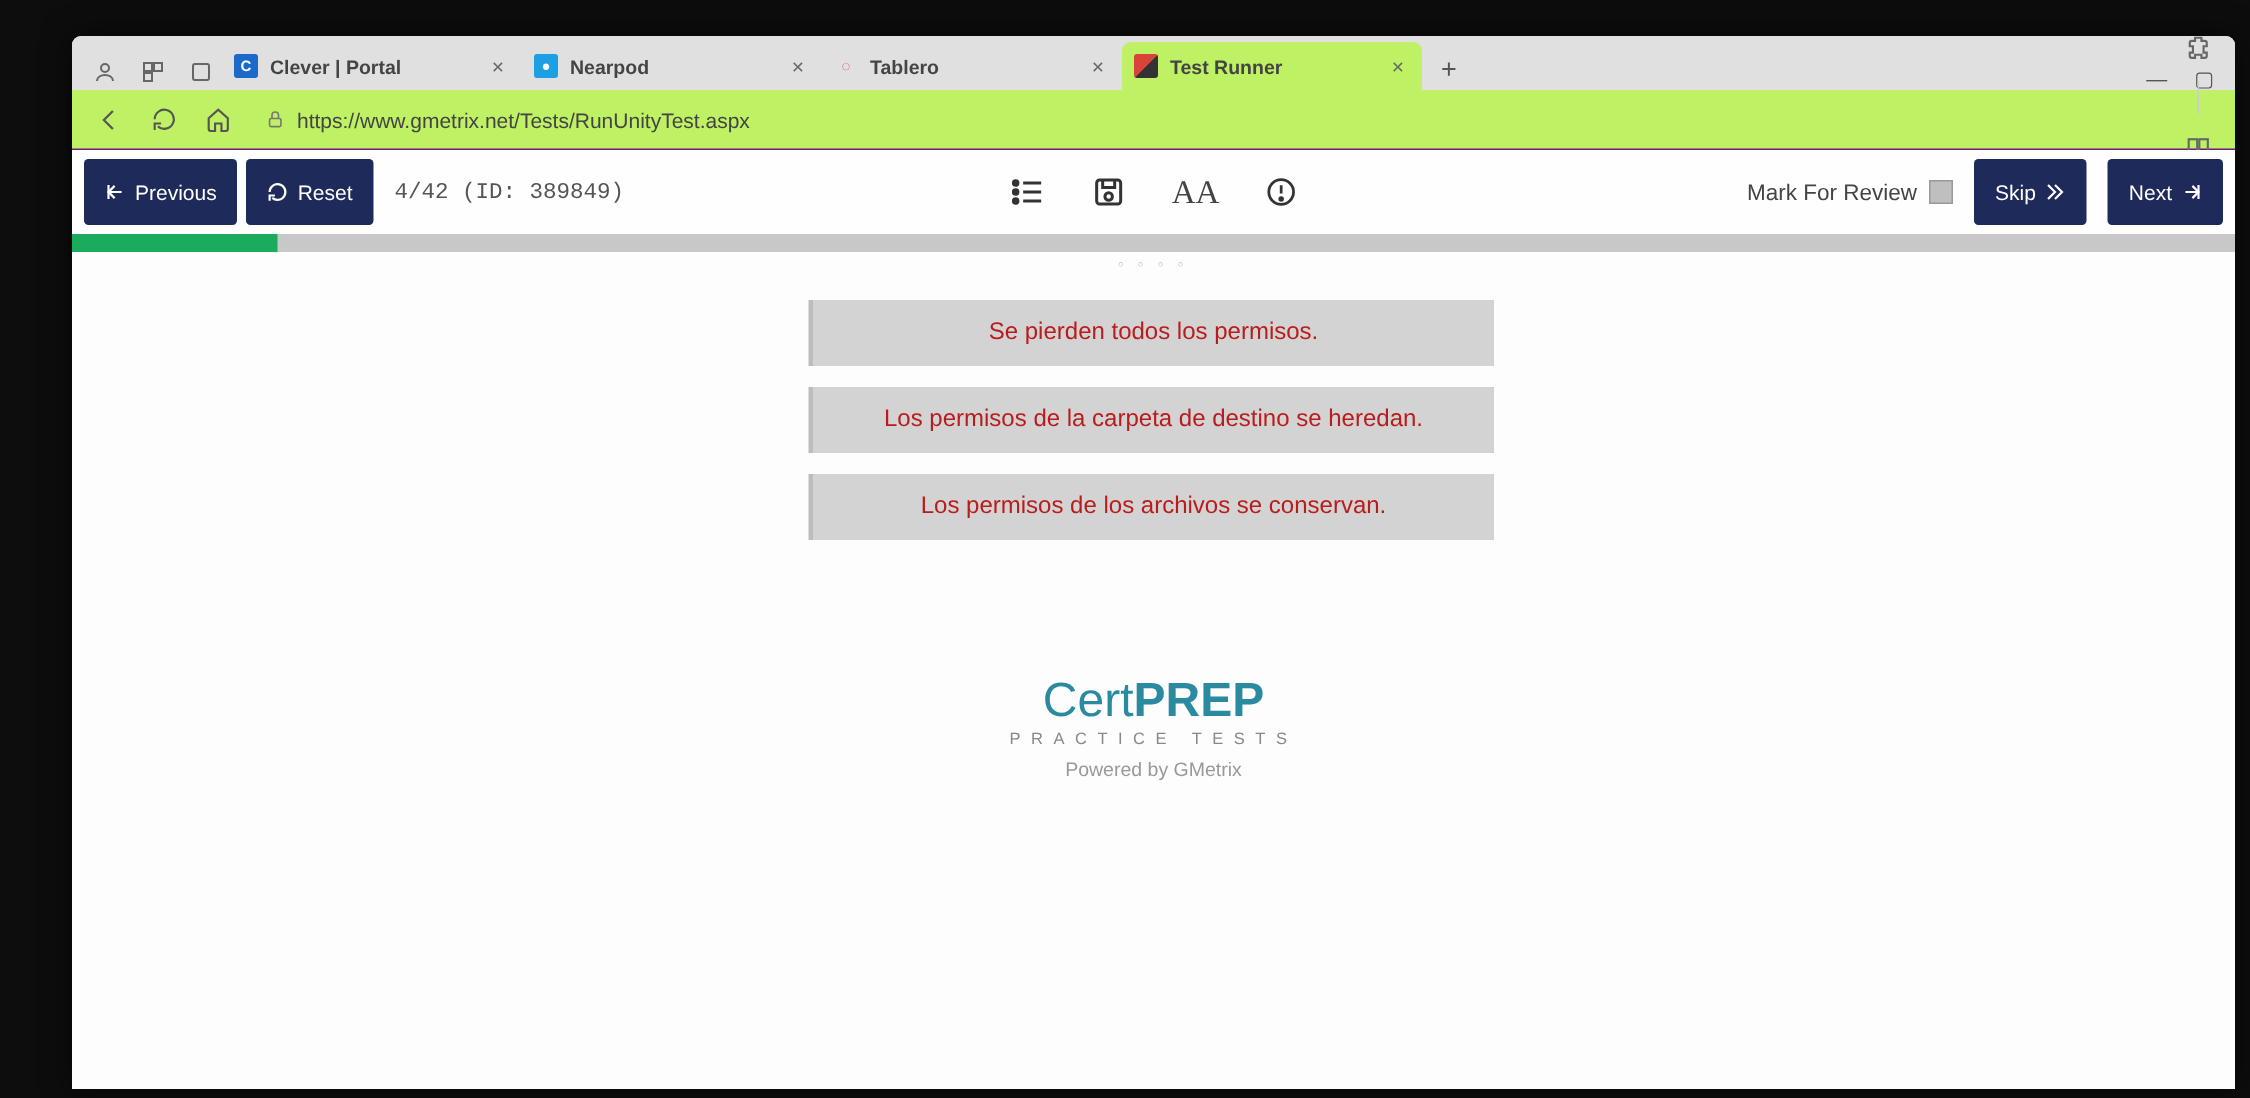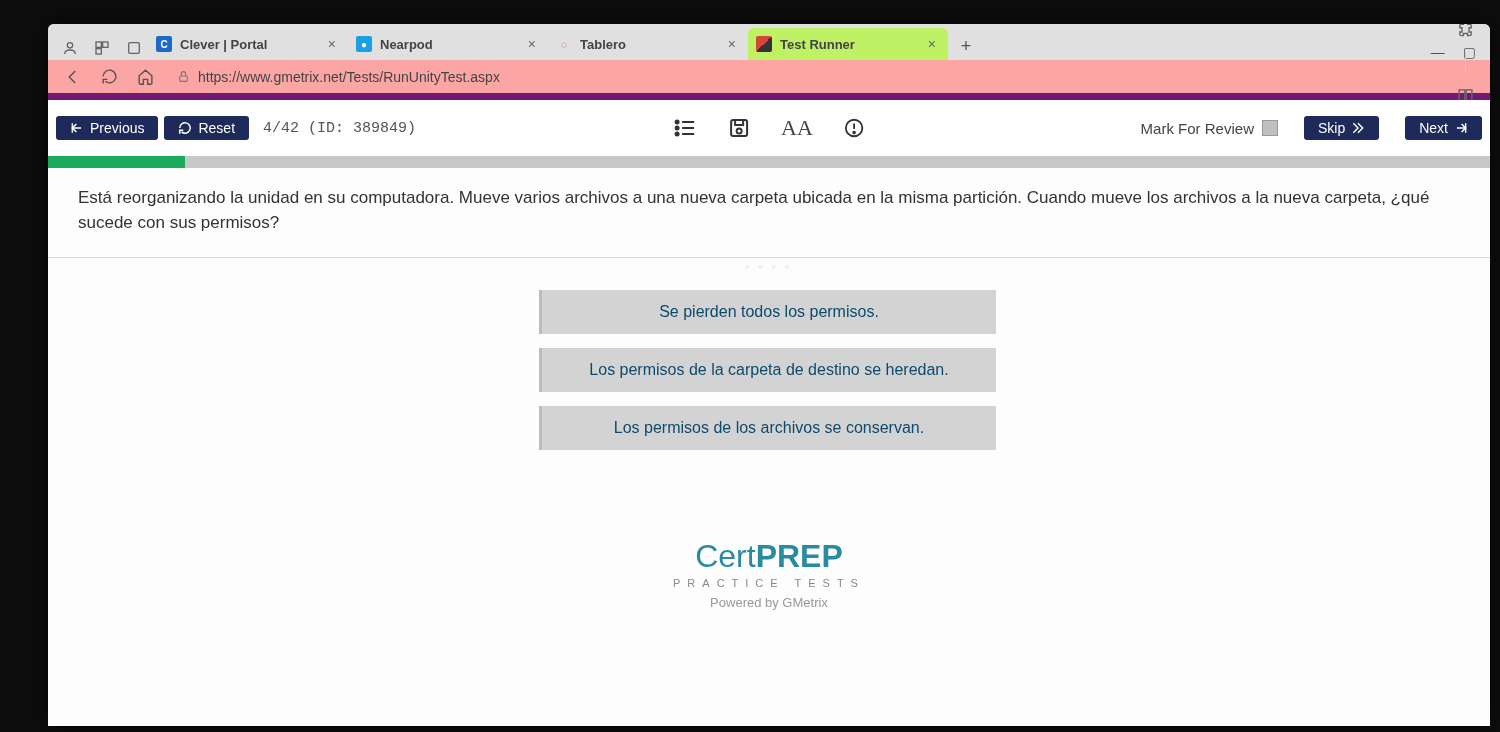--- a/index.html
+++ b/index.html
@@ -13,54 +13,54 @@
   .tab { display:flex; align-items:center; height:32px; padding:0 10px 0 8px; margin-right:0px; min-width:200px; max-width:240px; border-radius:6px 6px 0 0; color:#444; font-size:13px; gap:8px; position:relative;}
   .tab.active { background:#bef264; }
   .tab .favicon { width:16px; height:16px; border-radius:2px; display:flex; align-items:center; justify-content:center; font-size:10px; font-weight:bold; color:#fff;}
   .tab .title { flex:1; white-space:nowrap; overflow:hidden; text-overflow:ellipsis;font-weight:bold; }
   .tab .close { font-size:14px; color:#666; padding:0 2px;}
   .newtab { width:28px; height:28px; display:flex; align-items:center; justify-content:center; color:#555; font-size:18px; margin-left:4px;}
   .wincontrols { margin-left:auto; display:flex; gap:18px; padding-right:14px; color:#555;}
   .wincontrols span { font-size:14px; }
 
   
-  .addrbar { height:40px; background:#fca5a5; display:flex; align-items:center; padding:0 10px; gap:6px; border-bottom:7px solid #701a75;}
+  .addrbar { height:40px; background:#bef264; display:flex; align-items:center; padding:0 10px; gap:6px; border-bottom:1px solid #701a75;}
   .navicon { width:30px; height:30px; display:flex; align-items:center; justify-content:center; color:#555; font-size:16px; border-radius:4px;}
   .urlbox { flex:1; display:flex; align-items:center; height:30px; border:1px solid transparent; border-radius:15px; padding:0 10px; gap:8px; color:#444; font-size:14px;}
   .urlbox .lock { color:#777; font-size:13px;}
   .right-icons { display:flex; gap:14px; align-items:center; color:#666; padding:0 6px;flex-direction:column;}
   .right-icons .ic { font-size:15px; }
   .divider { width:1px; height:22px; background:#ccc; margin:0 2px;}
 
   
   .content { position:absolute; top:76px; left:0; right:0; bottom:0; background:#fdfdfd; }
   
   
   .test-toolbar { display:flex; align-items:center; height:56px; padding:0 8px; background:#fefefe; }
-  .btn { height:24px; padding:0 14px; border:none; border-radius:3px; font-size:14px; display:inline-flex; align-items:center; gap:6px; cursor:pointer;}
+  .btn { height:44px; padding:0 14px; border:none; border-radius:3px; font-size:14px; display:inline-flex; align-items:center; gap:6px; cursor:pointer;}
   .btn.dark { background:#1e2a5a; color:#fff; }
   .qinfo { margin-left:14px; color:#555; font-size:15px;font-family:Liberation Mono, monospace;}
   .center-tools { position:absolute; left:50%; transform:translateX(-50%); display:flex; gap:30px; align-items:center; color:#444;}
   .center-tools .tool { font-size:22px; }
-  .right-tools { margin-left:auto; display:flex; align-items:center; gap:26px;}
+  .right-tools { margin-left:auto; display:flex; align-items:center; gap:14px;}
   .mark-review { color:#444; font-size:15px; display:flex; align-items:center; gap:8px;}
   .chk { width:16px; height:16px; background:#bfbfbf; border:1px solid #999;}
   
   
   .progress-wrap { height:12px; background:#c8c8c8; position:relative;}
   .progress-fill { height:100%; background:#1aab5d; width:9.5%;}
   
   
   .question-box { padding:18px 30px 22px 30px; color:#333; font-size:17px; line-height:1.45; border-bottom:1px solid #d8d8d8;}
   
   .drag-dots { text-align:center; color:#aaa; letter-spacing:4px; font-size:6px; padding:6px 0 10px 0;}
   
   
   .answers { display:flex; flex-direction:column; align-items:center; gap:14px; padding:10px 0 30px 0;}
-  .answer { width:454px; min-height:44px; background:#d3d3d3; color:#0c4a6e; font-size:16px; display:flex; align-items:center; justify-content:center; padding:10px 16px; text-align:center; cursor:pointer; box-shadow: -3px 0 0 #bdbdbd;}
+  .answer { width:454px; min-height:44px; background:#d3d3d3; color:#b91c1c; font-size:16px; display:flex; align-items:center; justify-content:center; padding:10px 16px; text-align:center; cursor:pointer; box-shadow: -3px 0 0 #bdbdbd;}
   
   
   .footer { text-align:center; padding-top:58px;}
   .logo-main { font-size:32px; color:#2a8aa0; letter-spacing:0px;}
   .logo-main .cert { font-weight:300;}
   .logo-main .prep { font-weight:800;}
   .logo-sub { letter-spacing:7px; font-size:11px; color:#888; margin-top:2px;}
   .logo-powered { font-size:13px; color:#999; margin-top:6px;}
 
   svg { display:block; }
@@ -254,21 +254,20 @@
                 <line x1="20" y1="4" x2="20" y2="20"></line>
               </svg>
           </button>
         </div>
       </div>
 
       <div class="progress-wrap">
         <div class="progress-fill" style="width: 9.5%;"></div>
       </div>
 
-      <div class="question-box">Está reorganizando la unidad en su computadora. Mueve varios archivos a una nueva carpeta ubicada en la misma partición. Cuando mueve los archivos a la nueva carpeta, ¿qué sucede con sus permisos?</div>
 
       <div class="drag-dots">○ ○ ○ ○</div>
 
       <div class="answers">
         <div class="answer">Se pierden todos los permisos.</div>
         <div class="answer">Los permisos de la carpeta de destino se heredan.</div>
         <div class="answer">Los permisos de los archivos se conservan.</div>
       </div>
 
       <div class="footer">

